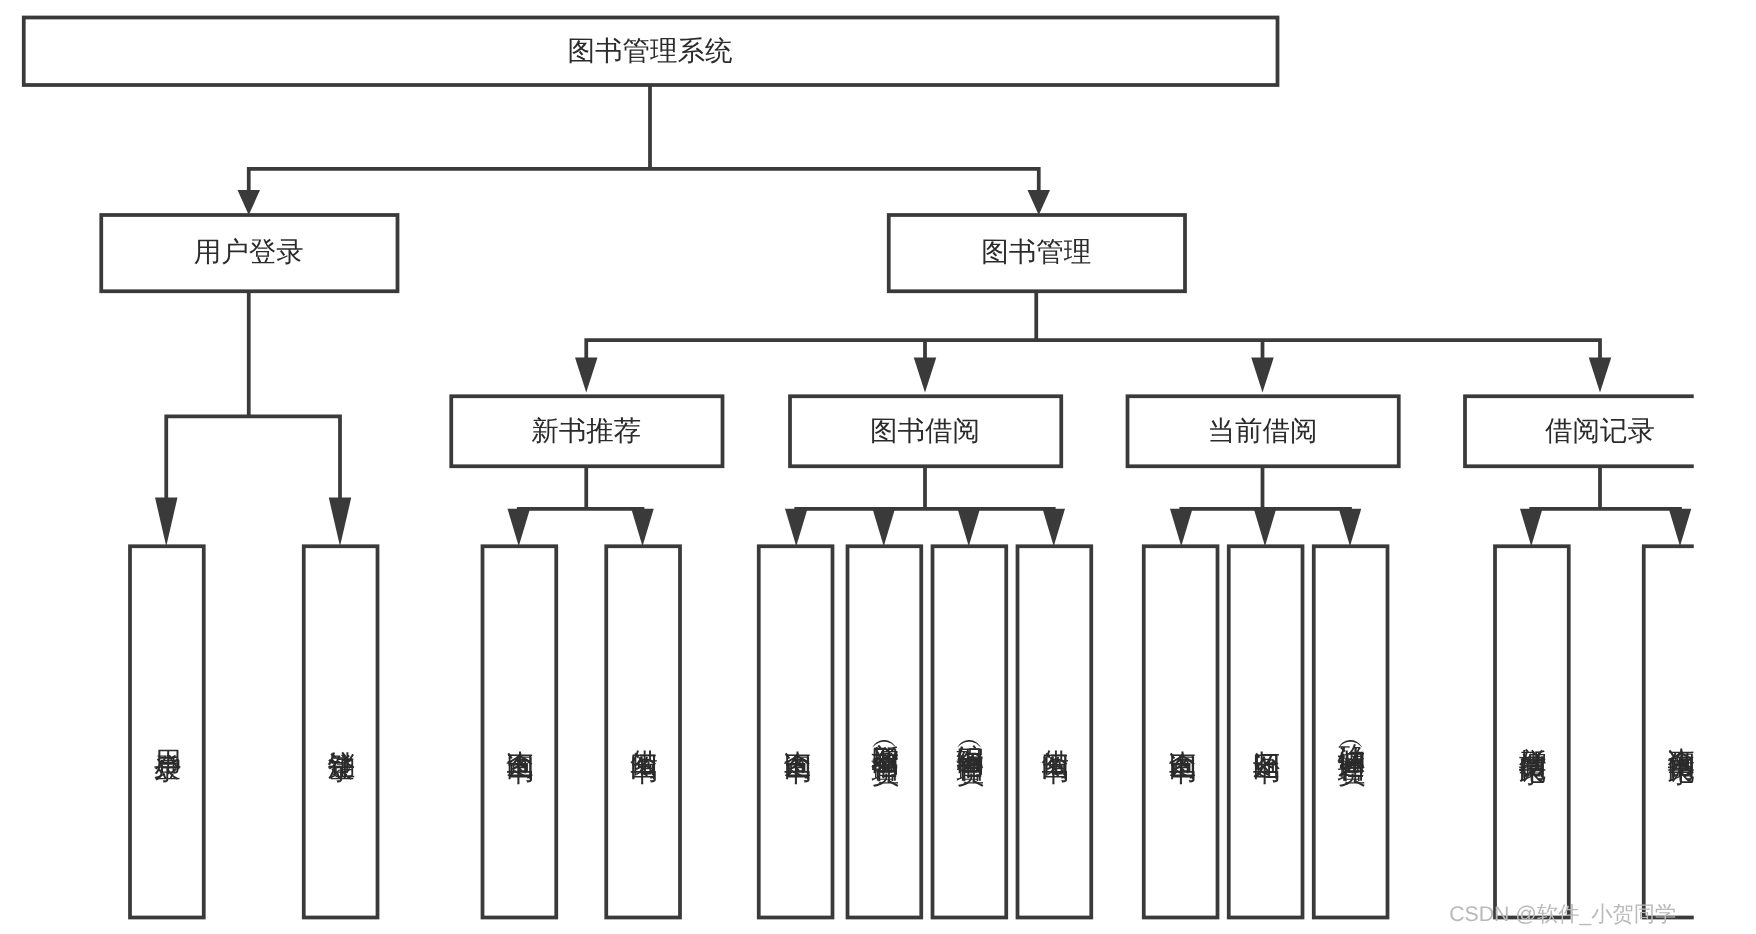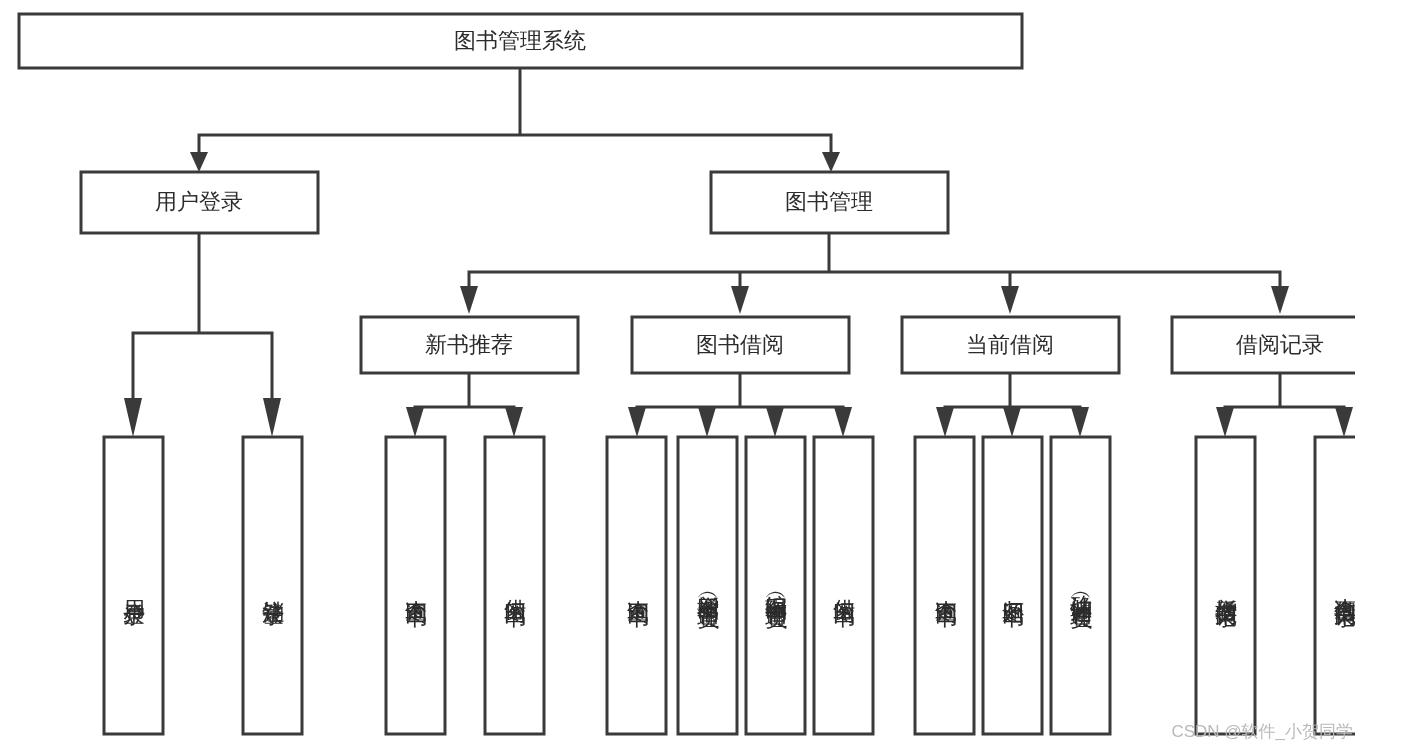--- a/index.html
+++ b/index.html
@@ -5,21 +5,21 @@
   html,body{margin:0;padding:0;background:#ffffff;}
   body{width:1405px;height:747px;font-family:"Liberation Sans","DejaVu Sans",sans-serif;}
   #stage{position:relative;width:1355px;height:747px;overflow:hidden;background:#fff;}
   #diagram{position:absolute;inset:0;display:block;}
   .node-rect{fill:#ffffff;stroke:#3a3a3a;stroke-width:3;}
   .link{fill:none;stroke:#3a3a3a;stroke-width:3;stroke-linecap:square;}
   .arrowhead{fill:#3a3a3a;stroke:none;}
   .node-label{fill:#2b2b2b;font-family:"Liberation Sans","DejaVu Sans",sans-serif;font-size:22px;
                text-anchor:middle;dominant-baseline:middle;}
   .node-label.vert{writing-mode:vertical-rl;letter-spacing:2px;}
-  .wm{position:absolute;right:2px;bottom:4px;color:#b9b9b9;font-size:17px;
+  .wm{position:absolute;right:14px;bottom:4px;color:#b9b9b9;font-size:17px;
       font-family:"Liberation Sans","DejaVu Sans",sans-serif;white-space:nowrap;pointer-events:none;}
 </style>
 </head>
 <body>
 
 <div id="stage">
 
   <svg id="diagram" viewBox="0 0 1405 747" width="1405" height="747">
 
     <g>

